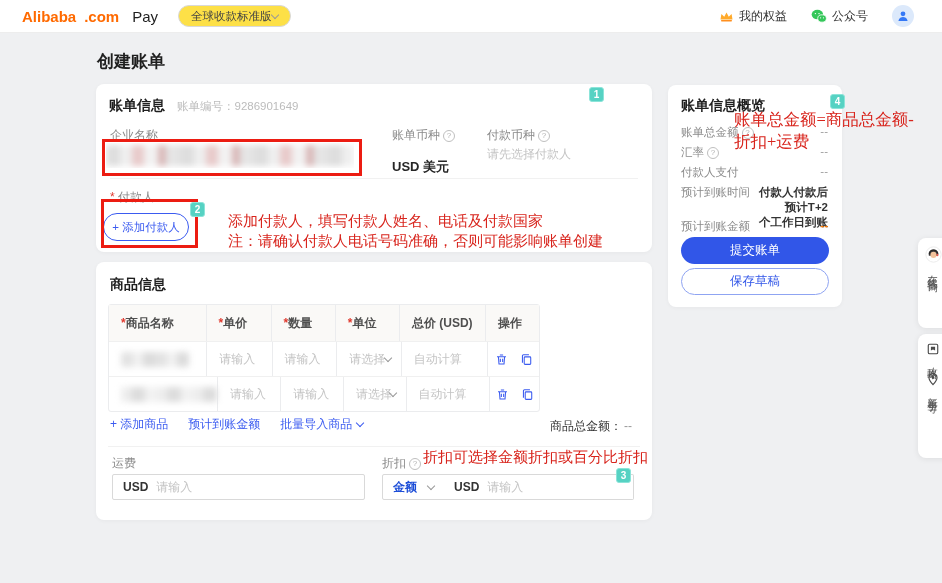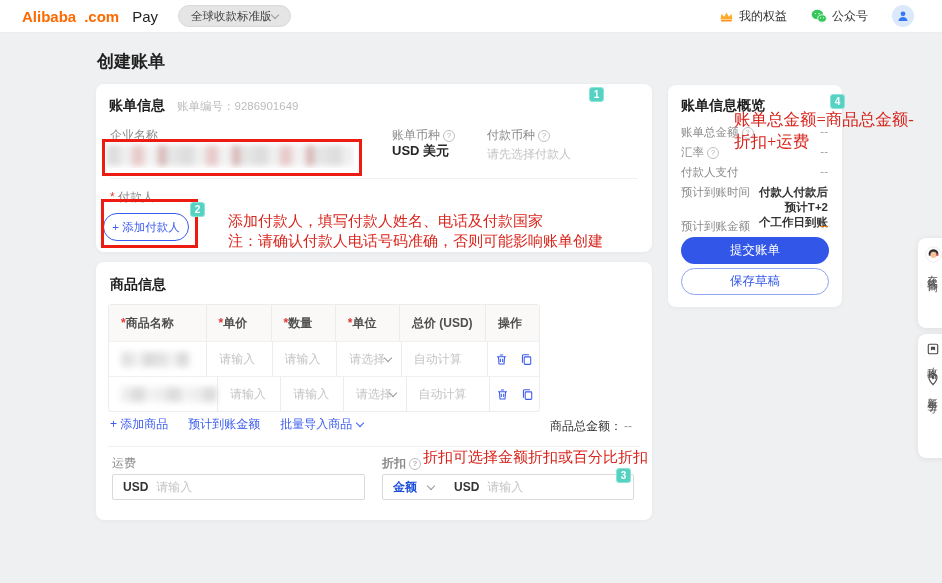--- a/index.html
+++ b/index.html
@@ -8,21 +8,21 @@
   .stage { position:relative; width:942px; height:583px; background:#eff0f2; overflow:hidden; margin:0 auto; }
 
   
   .topbar { position:absolute; top:0; left:0; width:942px; height:33px; background:#fff;
             border-bottom:1px solid #ededed; display:flex; align-items:center; z-index:5; }
   .logo { margin-left:22px; font-size:15px; display:flex; align-items:baseline; gap:8px; cursor:pointer; }
   .logo .ali { color:#ff6a00; font-weight:bold; }
   .logo .com { color:#ff6a00; font-weight:bold; }
   .logo .pay { color:#1f1f1f; margin-left:5px; font-weight:500; }
   .ver-pill { margin-left:20px; height:22px; padding:0 12px; border:1px solid #d9d9d9; border-radius:12px;
-              display:flex; align-items:center; font-size:11.5px; color:#444; background:#e5e5e5; cursor:pointer; }
+              display:flex; align-items:center; font-size:11.5px; color:#444; background:#fde047; cursor:pointer; }
   .spacer { flex:1; }
   .top-item { display:flex; align-items:center; gap:5px; font-size:12px; color:#333; margin-right:24px; cursor:pointer; }
   .avatar-wrap { width:22px; height:22px; border-radius:50%; background:#dce9fb; display:flex; align-items:center;
                  justify-content:center; margin-right:28px; cursor:pointer; }
 
   
   .chev { width:6px; height:6px; border-right:1.4px solid #999; border-bottom:1.4px solid #999;
           transform:rotate(45deg); display:inline-block; margin-top:-3px; }
   .info-dot { display:inline-block; width:12px; height:12px; border:1px solid #bfbfbf; border-radius:50%;
               font-size:8px; line-height:10px; text-align:center; color:#b3b3b3; vertical-align:1px; margin-left:3px; }
@@ -35,21 +35,21 @@
 
   
   .cardA { left:96px; top:84px; width:556px; height:168px; }
   .cardA .head { position:absolute; left:13px; top:13px; display:flex; align-items:baseline; gap:12px; }
   .billno { font-size:11.5px; color:#bcbcbc; }
   .f-company-lbl { position:absolute; left:14px; top:43px; }
   .company-input { position:absolute; left:10px; top:59px; width:248px; height:25px; overflow:hidden; }
   .redact { background:repeating-linear-gradient(90deg,#dedede 0 14px,#efefef 14px 26px,#e8caca 26px 38px,#f2f2f2 38px 52px,#d9b7b7 52px 60px,#e5e5e5 60px 74px);
             filter:blur(3px); border-radius:2px; }
   .f-billcur-lbl { position:absolute; left:296px; top:43px; }
-  .f-billcur-val { position:absolute; left:296px; top:58px; font-size:13px; font-weight:bold; color:#262626; }
+  .f-billcur-val { position:absolute; left:296px; top:74px; font-size:13px; font-weight:bold; color:#262626; }
   .f-paycur-lbl { position:absolute; left:391px; top:43px; }
   .f-paycur-val { position:absolute; left:391px; top:62px; font-size:12px; cursor:pointer; }
   .divA { position:absolute; left:14px; right:14px; top:94px; border-top:1px solid #f1f1f1; }
   .f-payer-lbl { position:absolute; left:14px; top:105px; }
   .add-payer { position:absolute; left:7px; top:129px; width:86px; height:28px; border:1px solid #3b5bf0;
                border-radius:15px; background:#fff; color:#3b5bf0; font-size:11.5px; display:flex;
                align-items:center; justify-content:center; cursor:pointer; }
 
   
   .cardB { left:96px; top:262px; width:556px; height:258px; }
@@ -69,21 +69,21 @@
   .tfoot .link { cursor:pointer; display:flex; align-items:center; gap:5px; }
   .tfoot .chev { border-color:#3b5bf0; }
   .ptotal { position:absolute; right:20px; top:156px; font-size:12px; color:#333; }
   .ptotal .val { color:#999; margin-left:2px; }
   .divB { position:absolute; left:12px; right:12px; top:184px; border-top:1px solid #f1f1f1; }
   .ship-lbl { position:absolute; left:16px; top:193px; }
   .inputbox { position:absolute; height:26px; border:1px solid #d9d9d9; border-radius:2px; background:#fff;
               display:flex; align-items:center; padding:0 10px; gap:8px; font-size:12px; }
   .inputbox .cur { color:#333; font-weight:bold; }
   .ship-input { left:16px; top:212px; width:253px; }
-  .disc-lbl { position:absolute; left:286px; top:193px;font-weight:bold; }
+  .disc-lbl { position:absolute; left:286px; top:193px; }
   .disc-select { left:286px; top:212px; width:63px; justify-content:space-between; cursor:pointer;
                  border-radius:2px 0 0 2px; }
   .disc-select .sv { color:#1d4ed8; font-weight:bold; }
   .disc-input { left:348px; top:212px; width:190px; border-left:none; border-radius:0 2px 2px 0; }
 
   
   .cardC { left:668px; top:85px; width:174px; height:222px; }
   .cardC .title { position:absolute; left:13px; top:12px; }
   .srows { position:absolute; left:13px; right:14px; top:40px; }
   .srow { display:flex; justify-content:space-between; align-items:flex-start; height:20px; }

